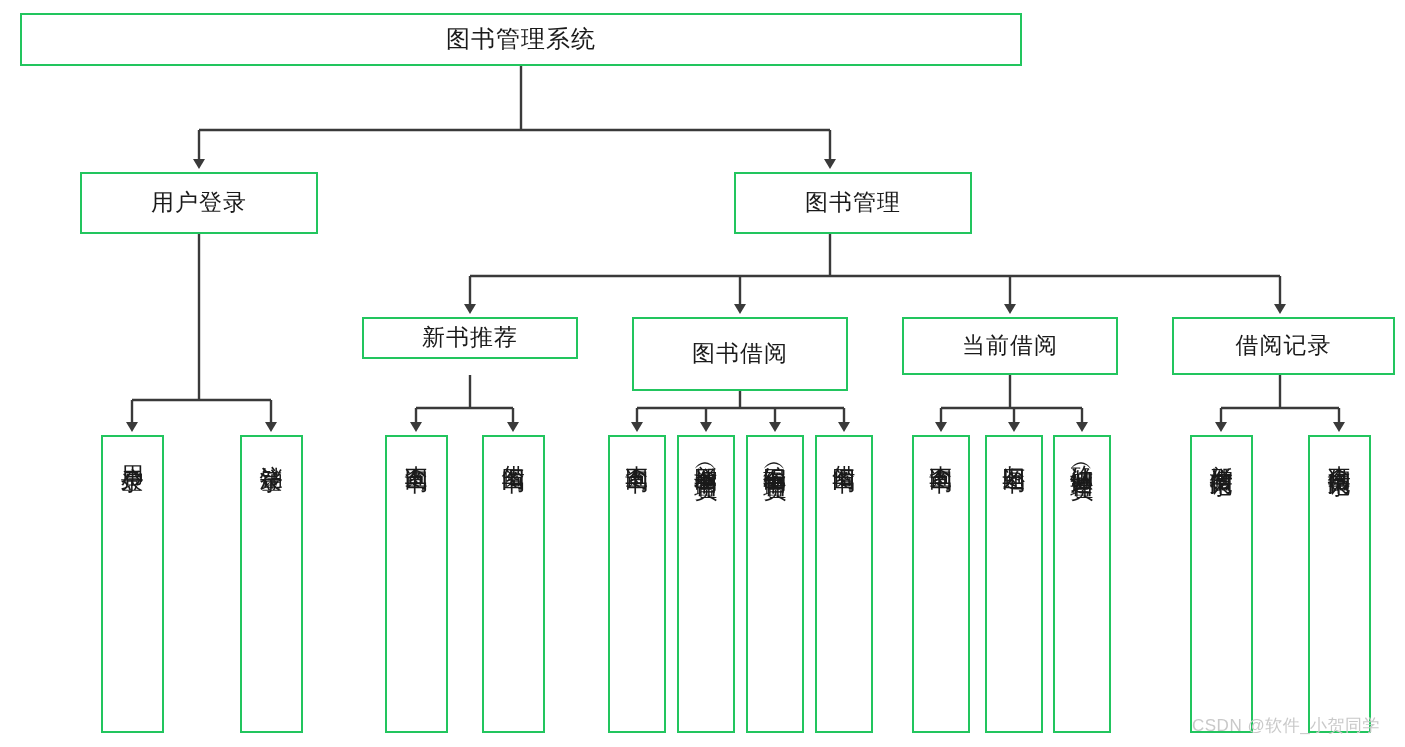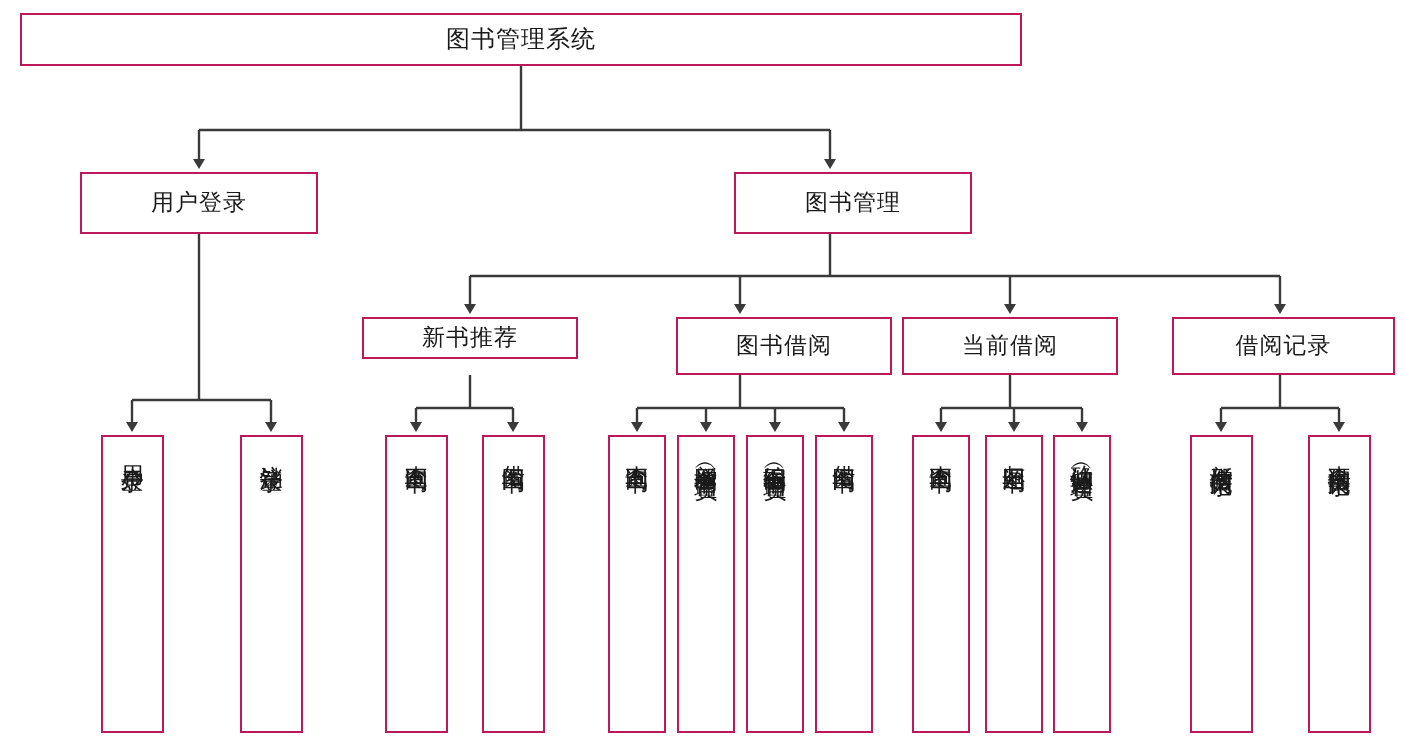--- a/index.html
+++ b/index.html
@@ -23,21 +23,21 @@
     left: 0;
     top: 0;
     width: 1405px;
     height: 747px;
     pointer-events: none;
   }
   .node {
     position: absolute;
     box-sizing: border-box;
     background: #ffffff;
-    border: 2px solid #be185d;
+    border: 2px solid #22c55e;
     display: flex;
     align-items: center;
     justify-content: center;
     color: #1a1a1a;
   }
   .node.horiz {
     font-size: 23px;
     line-height: 1.2;
     letter-spacing: 1px;
   }
@@ -121,21 +121,21 @@
   <div class="node horiz" id="n-l2-0" style="left: 80px; top: 172px; width: 238px; height: 62px;">
     <span>用户登录</span>
   </div>
   <div class="node horiz" id="n-l2-1" style="left: 734px; top: 172px; width: 238px; height: 62px;">
     <span>图书管理</span>
   </div>
 
   <div class="node horiz" id="n-l3-0" style="left: 362px; top: 317px; width: 216px; height: 42px;">
     <span>新书推荐</span>
   </div>
-  <div class="node horiz" id="n-l3-1" style="left: 632px; top: 317px; width: 216px; height: 58px; margin-left: 44px;">
+  <div class="node horiz" id="n-l3-1" style="left: 632px; top: 317px; width: 216px; height: 74px;">
     <span>图书借阅</span>
   </div>
   <div class="node horiz" id="n-l3-2" style="left: 902px; top: 317px; width: 216px; height: 58px;">
     <span>当前借阅</span>
   </div>
   <div class="node horiz" id="n-l3-3" style="left: 1172px; top: 317px; width: 223px; height: 58px;">
     <span>借阅记录</span>
   </div>
 
   <div class="node leaf" id="n-lf-0" style="left: 101px; top: 435px; width: 63px; height: 298px;">
@@ -171,14 +171,15 @@
   <div class="node leaf" id="n-lf-10" style="left: 1053px; top: 435px; width: 58px; height: 298px;">
     <span class="vtext">确认归还（管理员）</span>
   </div>
   <div class="node leaf" id="n-lf-11" style="left: 1190px; top: 435px; width: 63px; height: 298px;">
     <span class="vtext">新增借阅记录</span>
   </div>
   <div class="node leaf" id="n-lf-12" style="left: 1308px; top: 435px; width: 63px; height: 298px;">
     <span class="vtext">查询借阅记录</span>
   </div>
 
+  <div class="watermark" id="wm" style="left: 1192px; top: 714px;">CSDN @软件_小贺同学</div>
 
 </div>
 
 </body></html>

